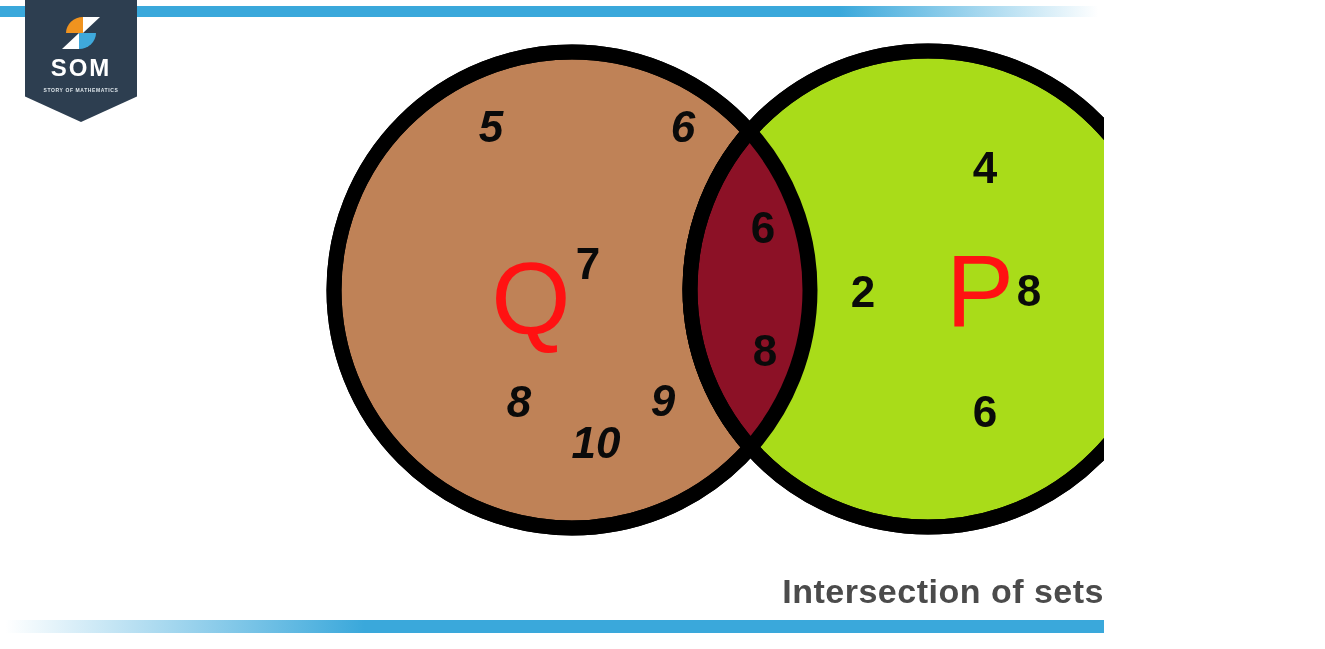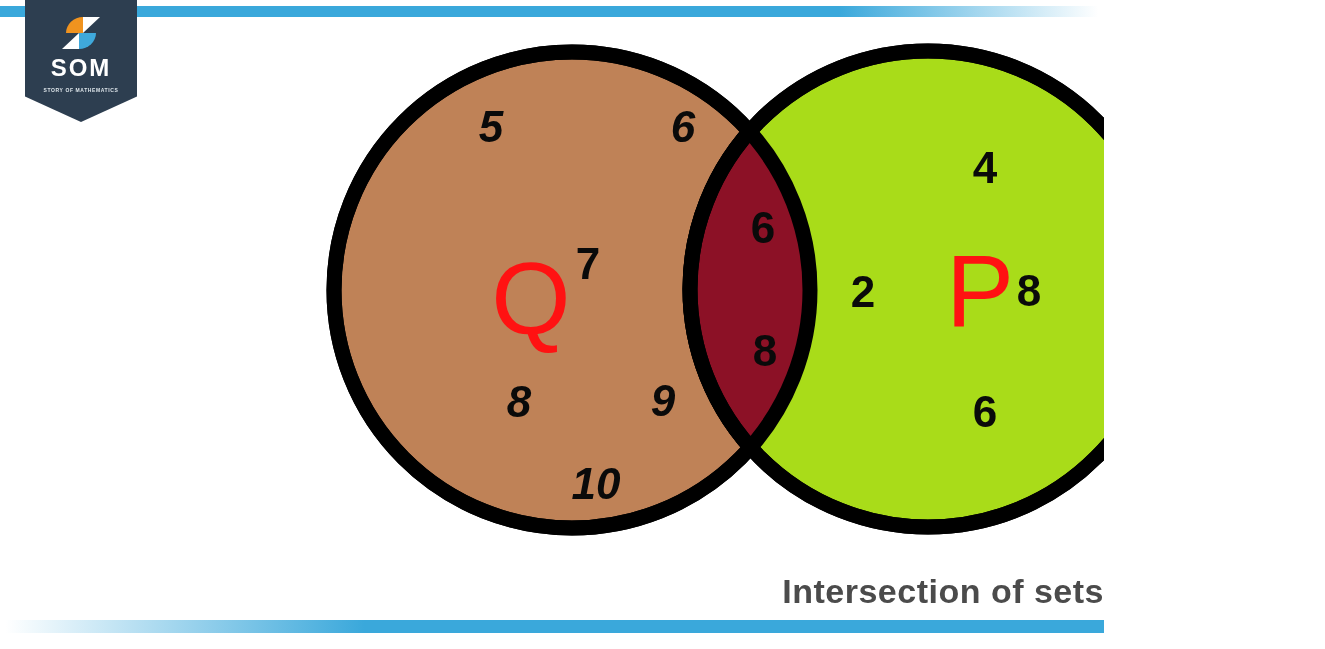--- a/index.html
+++ b/index.html
@@ -92,21 +92,21 @@
     <circle class="c-outline" cx="928" cy="289" r="238"></circle>
   </svg>
 
   <div class="label-layer">
       <div class="label member-italic" style="left: 491px; top: 127px;">5</div>
       <div class="label member-italic" style="left: 683px; top: 127px;">6</div>
       <div class="label set-letter" style="left: 531px; top: 299px;">Q</div>
       <div class="label member-upright" style="left: 588px; top: 264px;">7</div>
       <div class="label member-italic" style="left: 519px; top: 402px;">8</div>
       <div class="label member-italic" style="left: 663px; top: 401px;">9</div>
-      <div class="label member-italic" style="left: 596px; top: 484px;">10</div>
+      <div class="label member-italic" style="left: 596px; top: 443px;">10</div>
       <div class="label member-upright" style="left: 763px; top: 228px;">6</div>
       <div class="label member-upright" style="left: 765px; top: 351px;">8</div>
       <div class="label member-upright" style="left: 863px; top: 292px;">2</div>
       <div class="label member-upright" style="left: 985px; top: 168px;">4</div>
       <div class="label set-letter" style="left: 980px; top: 291px;">P</div>
       <div class="label member-upright" style="left: 1029px; top: 291px;">8</div>
       <div class="label member-upright" style="left: 985px; top: 412px;">6</div>
     </div>
 
   <div class="title">Intersection of sets</div>

